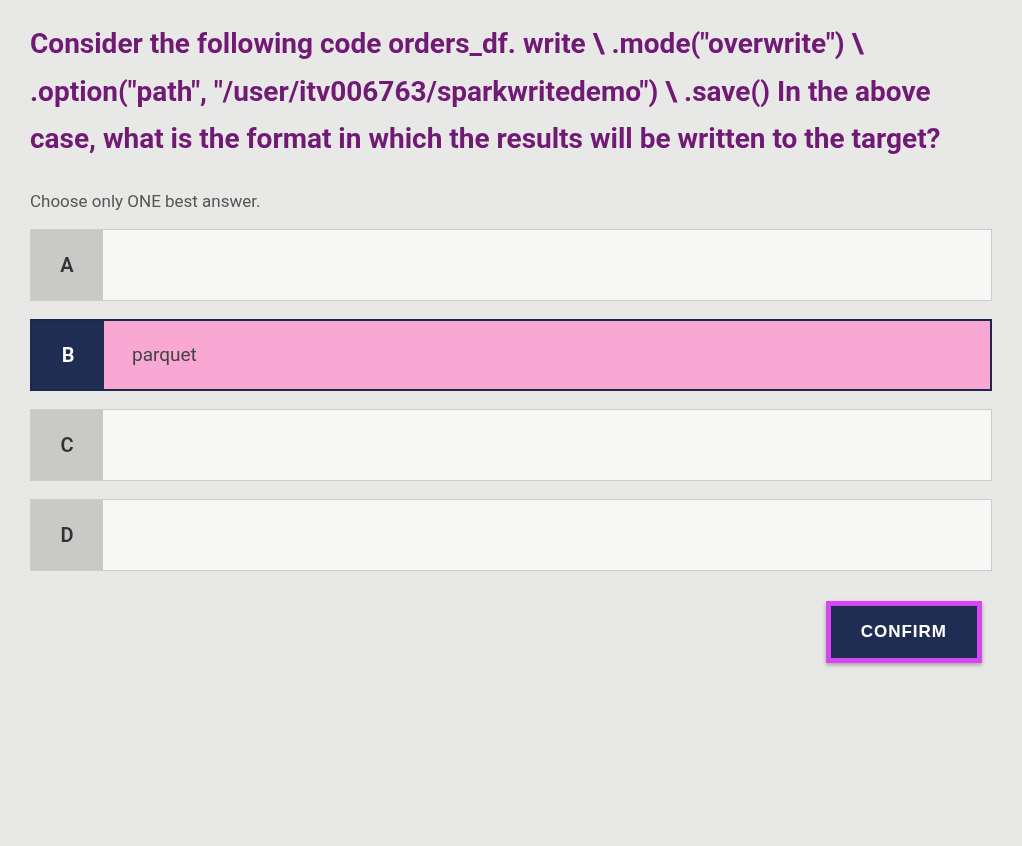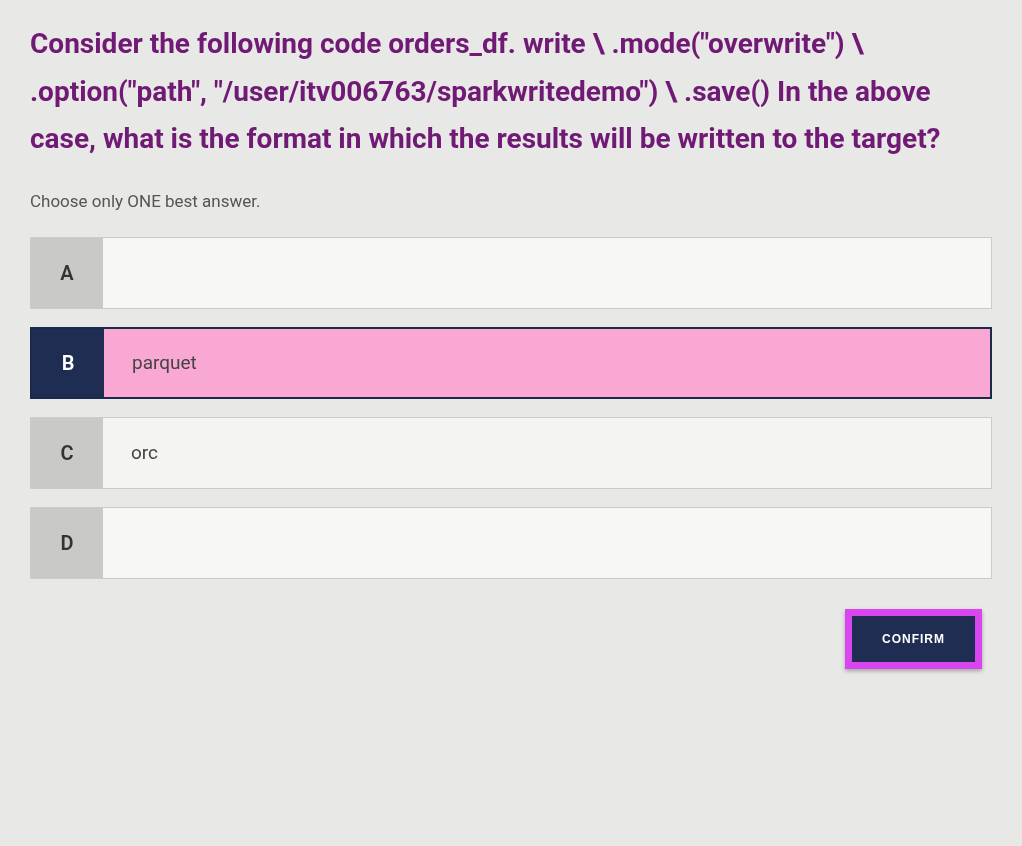--- a/index.html
+++ b/index.html
@@ -18,21 +18,21 @@
   .question-text {
     font-size: 28px;
     font-weight: 700;
     line-height: 1.7;
     color: #701a75;
     margin-bottom: 28px;
   }
   .instruction {
     font-size: 17px;
     color: #555;
-    margin-bottom: 26px;
+    margin-bottom: 18px;
   }
   .options {
     display: flex;
     flex-direction: column;
     gap: 18px;
   }
   .option {
     display: flex;
     align-items: stretch;
     border: 1px solid #ccc;
@@ -71,23 +71,23 @@
   }
   .footer {
     display: flex;
     justify-content: flex-end;
     margin-top: 30px;
     padding-right: 10px;
   }
   .confirm-button {
     background: #1f2d52;
     color: #ffffff;
-    border: 7px solid #d946ef;
+    border: 5px solid #d946ef;
     padding: 16px 30px;
-    font-size: 12px;
+    font-size: 17px;
     font-weight: 700;
     letter-spacing: 1px;
     cursor: pointer;
     box-shadow: 0 2px 4px rgba(0,0,0,0.3);
   }
 </style>
 </head>
 <body>
 
 <div class="question-text">Consider the following code orders_df. write \ .mode("overwrite") \ .option("path", "/user/itv006763/sparkwritedemo") \ .save() In the above case, what is the format in which the results will be written to the target?</div>
@@ -100,21 +100,20 @@
     <div class="option-letter">A</div>
   </div>
 
   <div class="option selected">
     <div class="option-letter">B</div>
     <div class="option-text">parquet</div>
   </div>
 
   <div class="option">
     <div class="option-letter">C</div>
-    <div class="option-text">orc</div>
   </div>
 
   <div class="option">
     <div class="option-letter">D</div>
   </div>
 
 </div>
 
 <div class="footer">
   <button class="confirm-button">CONFIRM</button>

